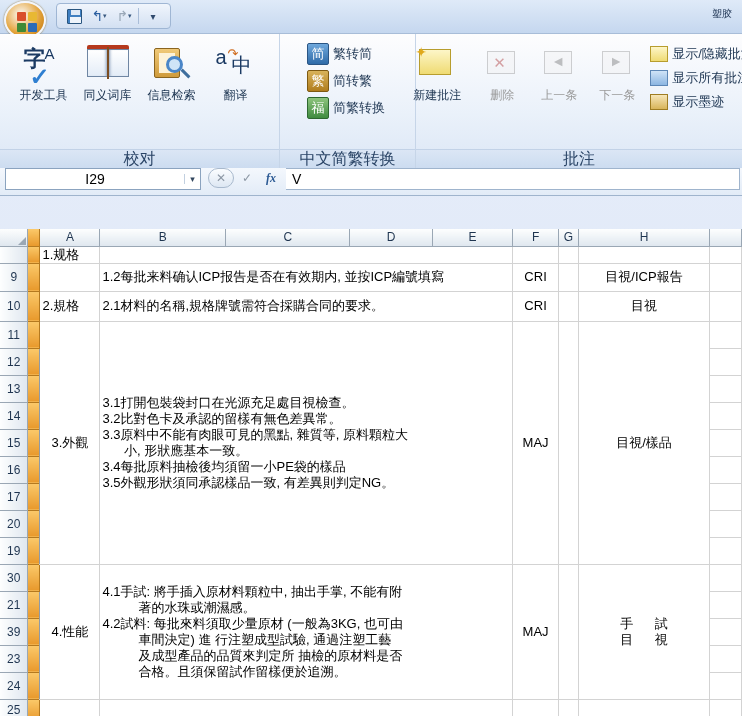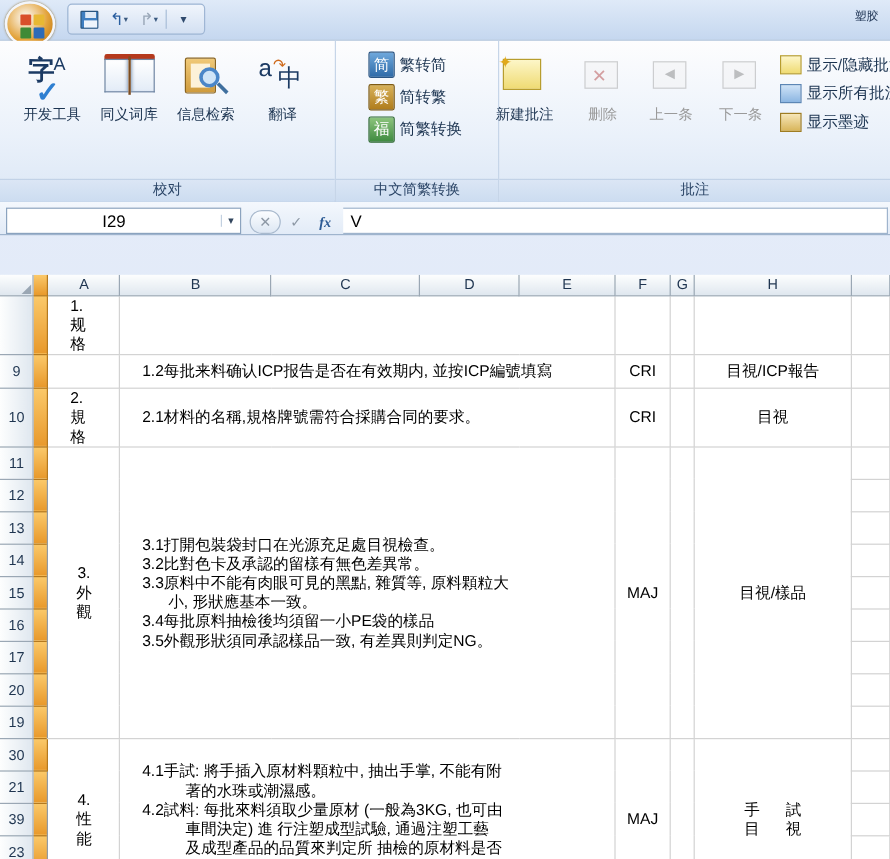--- a/index.html
+++ b/index.html
@@ -137,21 +137,21 @@
   .rgroup-body {
     flex: 1;
     display: flex;
     align-items: flex-start;
     padding: 4px 6px 0 6px;
   }
   .rgroup-label {
     height: 19px; line-height: 17px;
     width: 100%;
     text-align: center;
-    font-size: 12px;
+    font-size: 16px;
     color: #2a4straight;
     color: #2a4466;
     background: linear-gradient(#dbe6f5, #ccdcf0);
     border-top: 1px solid #c2d2e7;
   }
 
   .bigbtn {
     width: 64px;
     display: flex; flex-direction: column; align-items: center;
     padding-top: 4px;
@@ -252,21 +252,21 @@
     border: 1px solid #b79d2e;
   }
   .showbtn .sq.blue { background: linear-gradient(#cfe3f7, #8cb6e2); border-color: #5c86b5; }
   .showbtn .sq.pen { background: linear-gradient(#f6e6b8, #d8b55a); border-color: #9e7c22; }
 
   
   .formula-row {
     height: 28px;
     background: linear-gradient(#f4f8fd, #e2ebf7);
     border-bottom: 1px solid #9fb4cd;
-    display: flex; align-items: flex-end;
+    display: flex; align-items: flex-start;
     padding: 0 2px;
   }
   .namebox {
     width: 196px; height: 22px;
     margin: 0 3px;
     background: #fff;
     border: 1px solid #8ba3bf;
     display: flex; align-items: center;
     position: relative;
   }
@@ -351,21 +351,21 @@
     color: #1f3550;
   }
   .cell {
     border-right: 1px solid #d3d3d3;
     border-bottom: 1px solid #d3d3d3;
     vertical-align: middle;
     overflow: hidden;
     white-space: pre-wrap;
     line-height: 16px;
   }
-  .cell.pad { padding: 0 18px; }
+  .cell.pad { padding: 0 2px; }
   .c-center { text-align: center; }
   .c-left { text-align: left; }
   .orange-strip {
     background: linear-gradient(#fbc96a, #e8992c);
     border-right: 1px solid #b4791f;
     border-bottom: 1px solid #b4791f;
   }
 </style>
 </head>
 <body>

